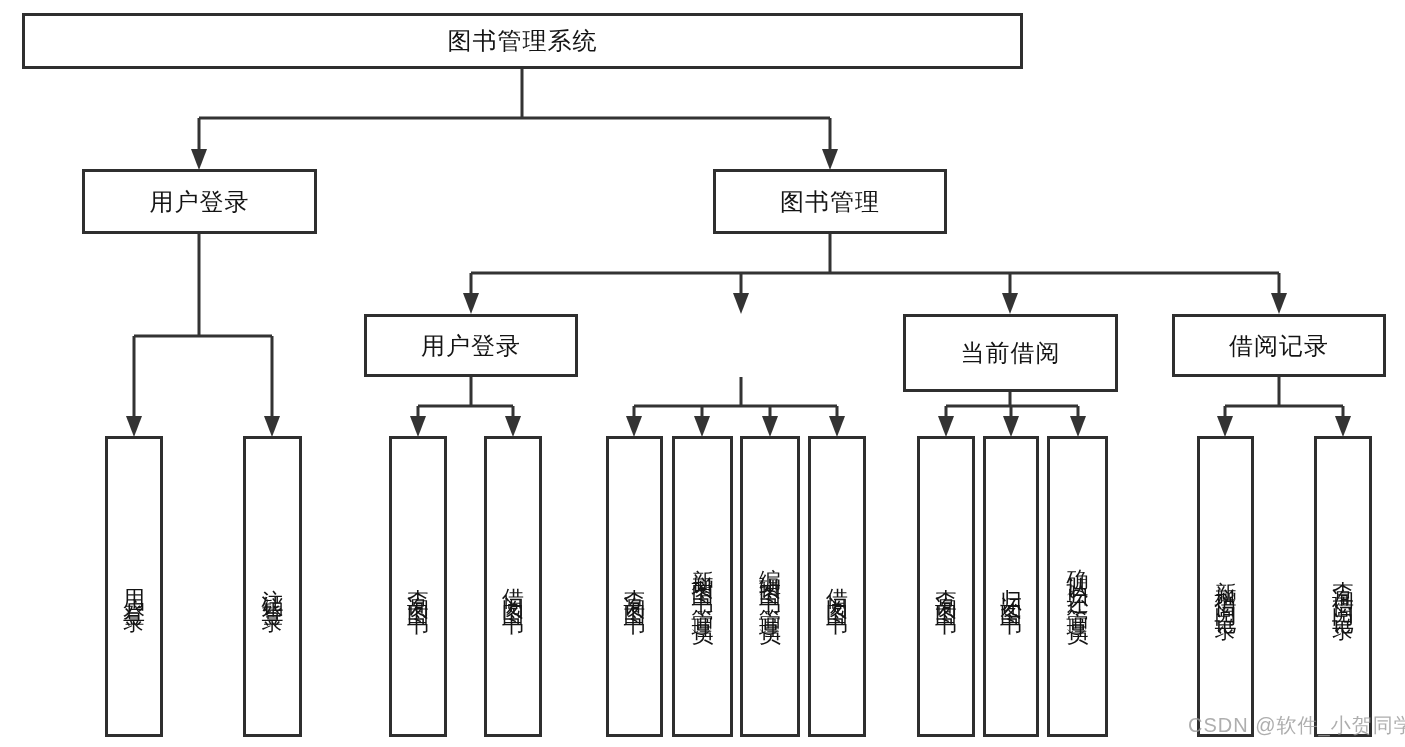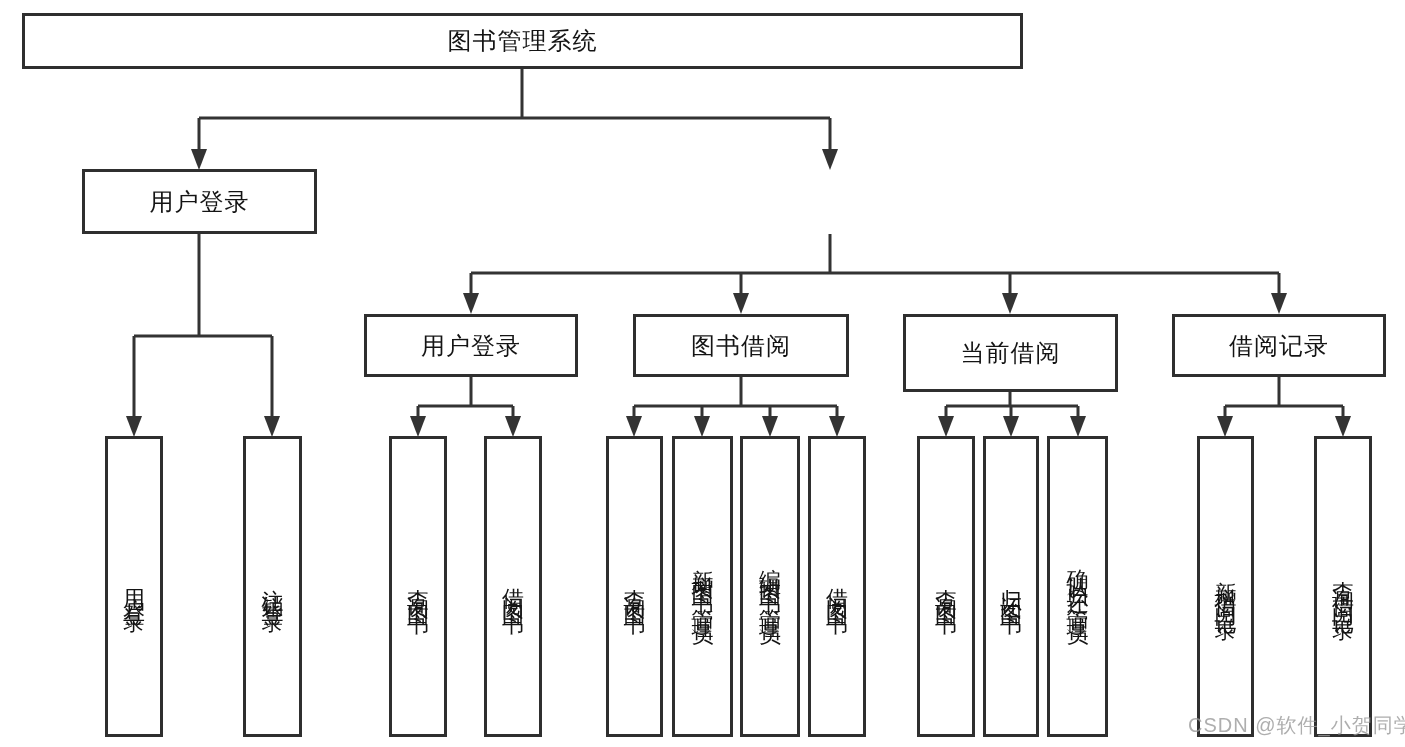--- a/index.html
+++ b/index.html
@@ -121,26 +121,26 @@
     </g>
   </svg>
 
   <div class="box hbox" style="left:22px; top:13px; width:1001px; height:56px;">
     <span>图书管理系统</span>
   </div>
 
   <div class="box hbox" style="left:82px; top:169px; width:235px; height:65px;">
     <span>用户登录</span>
   </div>
+  <div class="box hbox" style="left:713px; top:169px; width:234px; height:65px;">
+    <span>图书管理</span>
+  </div>
 
   <div class="box hbox" style="left:364px; top:314px; width:214px; height:63px;">
     <span>用户登录</span>
-  </div>
-  <div class="box hbox" style="left:633px; top:314px; width:216px; height:63px;">
-    <span>图书借阅</span>
   </div>
   <div class="box hbox" style="left:903px; top:314px; width:215px; height:78px;">
     <span>当前借阅</span>
   </div>
   <div class="box hbox" style="left:1172px; top:314px; width:214px; height:63px;">
     <span>借阅记录</span>
   </div>
 
   <div class="box leaf" style="left:105px; top:436px; width:58px; height:301px;">
     <span class="vtext">用户登录</span>

